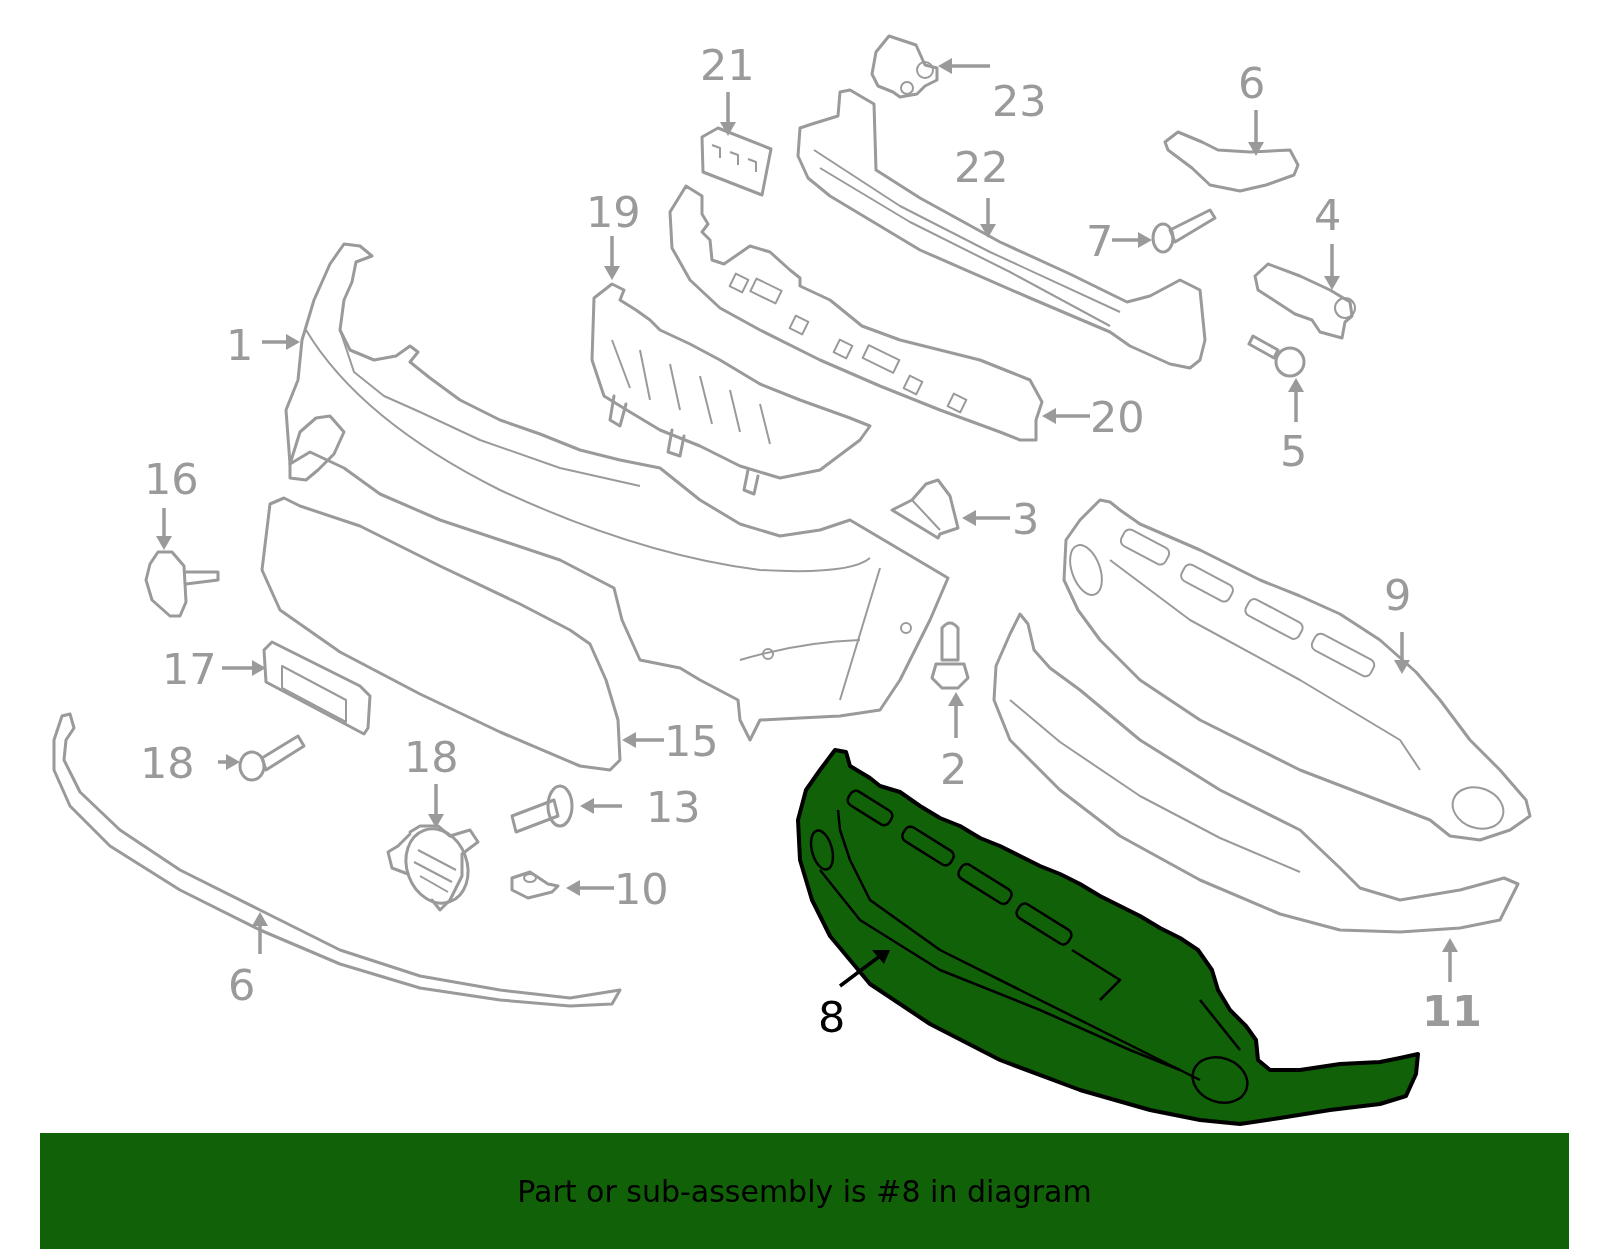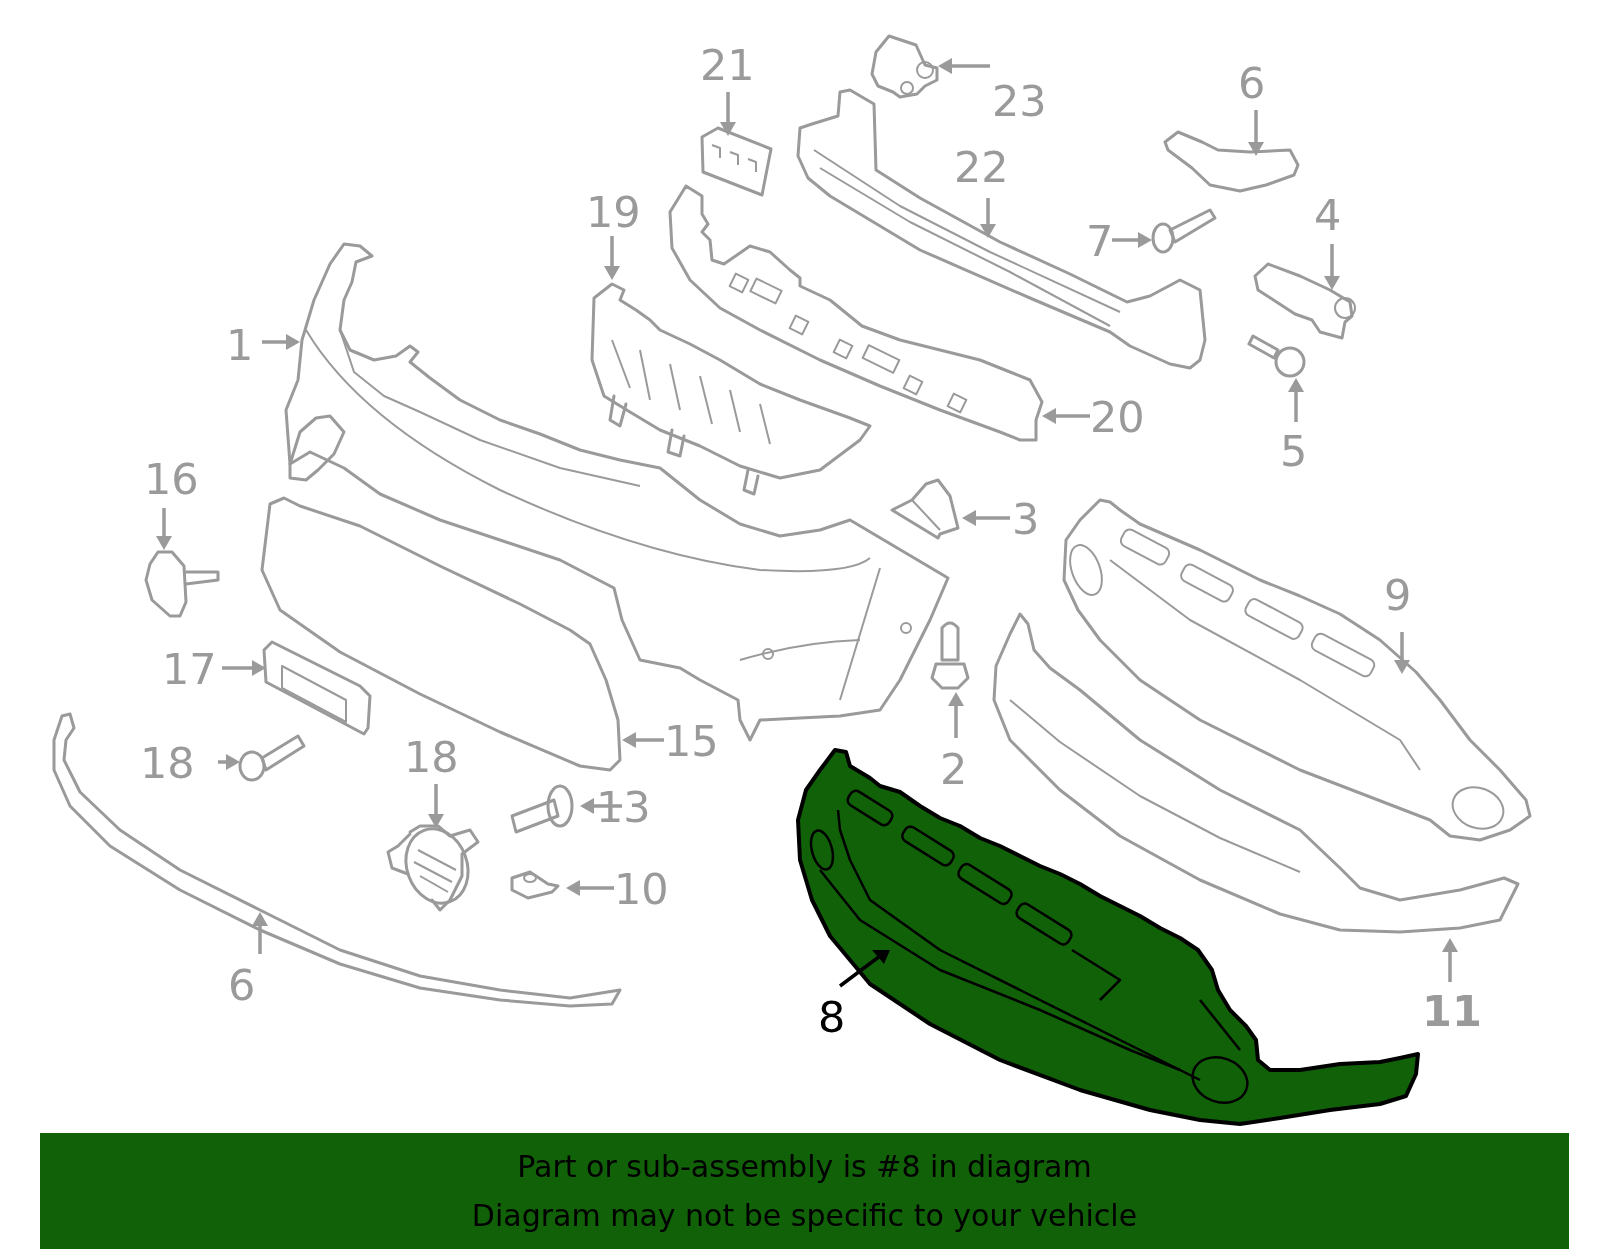--- a/index.html
+++ b/index.html
@@ -234,22 +234,21 @@
 <div class="callout" style="left:1090px;top:390px;">20</div>
 <div class="callout" style="left:1280px;top:424px;">5</div>
 <div class="callout" style="left:144px;top:452px;">16</div>
 <div class="callout" style="left:1012px;top:492px;">3</div>
 <div class="callout" style="left:1384px;top:568px;">9</div>
 <div class="callout" style="left:162px;top:642px;">17</div>
 <div class="callout" style="left:664px;top:714px;">15</div>
 <div class="callout" style="left:404px;top:730px;">18</div>
 <div class="callout" style="left:140px;top:736px;">18</div>
 <div class="callout" style="left:940px;top:742px;">2</div>
-<div class="callout" style="left:596px;top:780px;">13</div>
+<div class="callout" style="left:646px;top:780px;">13</div>
 <div class="callout" style="left:614px;top:862px;">10</div>
 <div class="callout" style="left:228px;top:958px;">6</div>
 <div class="callout active" style="left:818px;top:990px;">8</div>
 <div class="callout" style="left:1422px;top:984px;font-weight:bold;">11</div>
 
 <div id="banner">
   <span>Part or sub-assembly is #8 in diagram</span>
-  <span>Diagram may not be specific to your vehicle</span>
 </div>
 
 </body></html>

